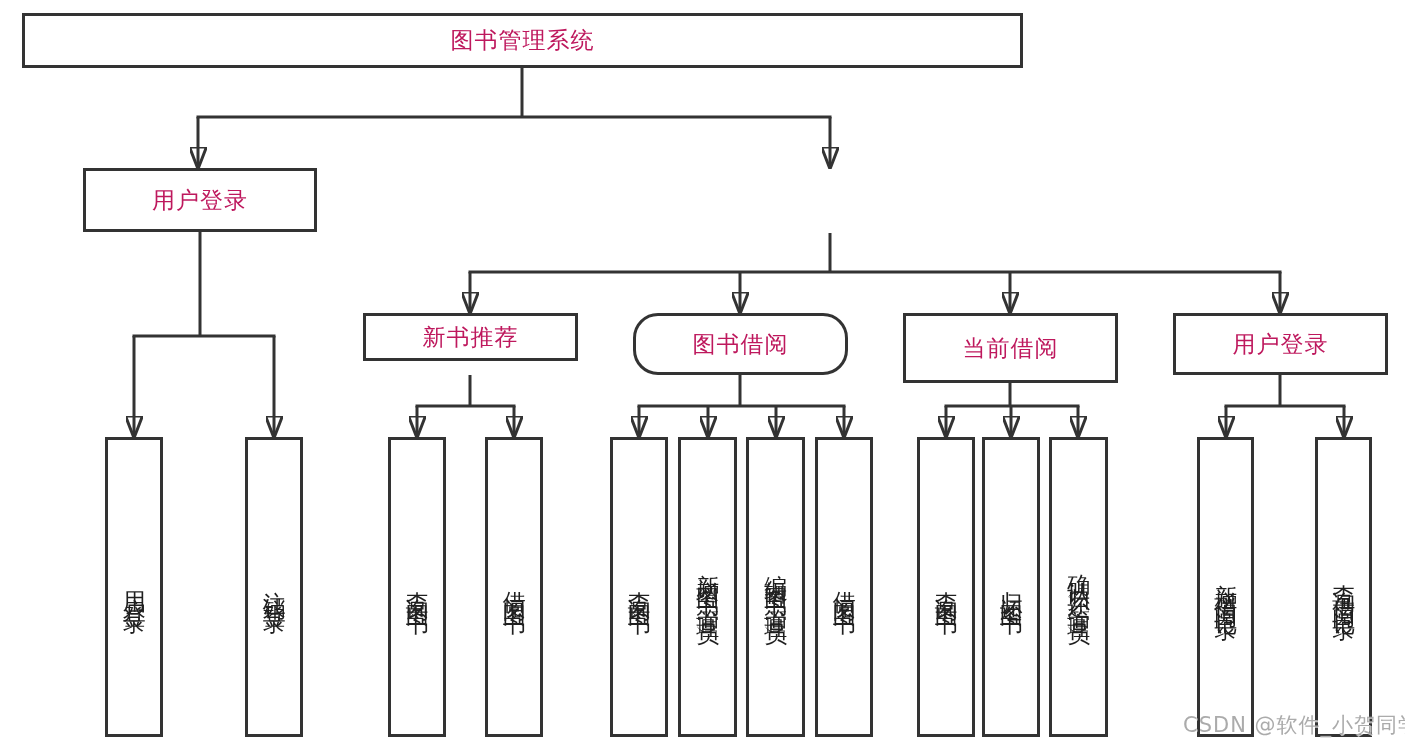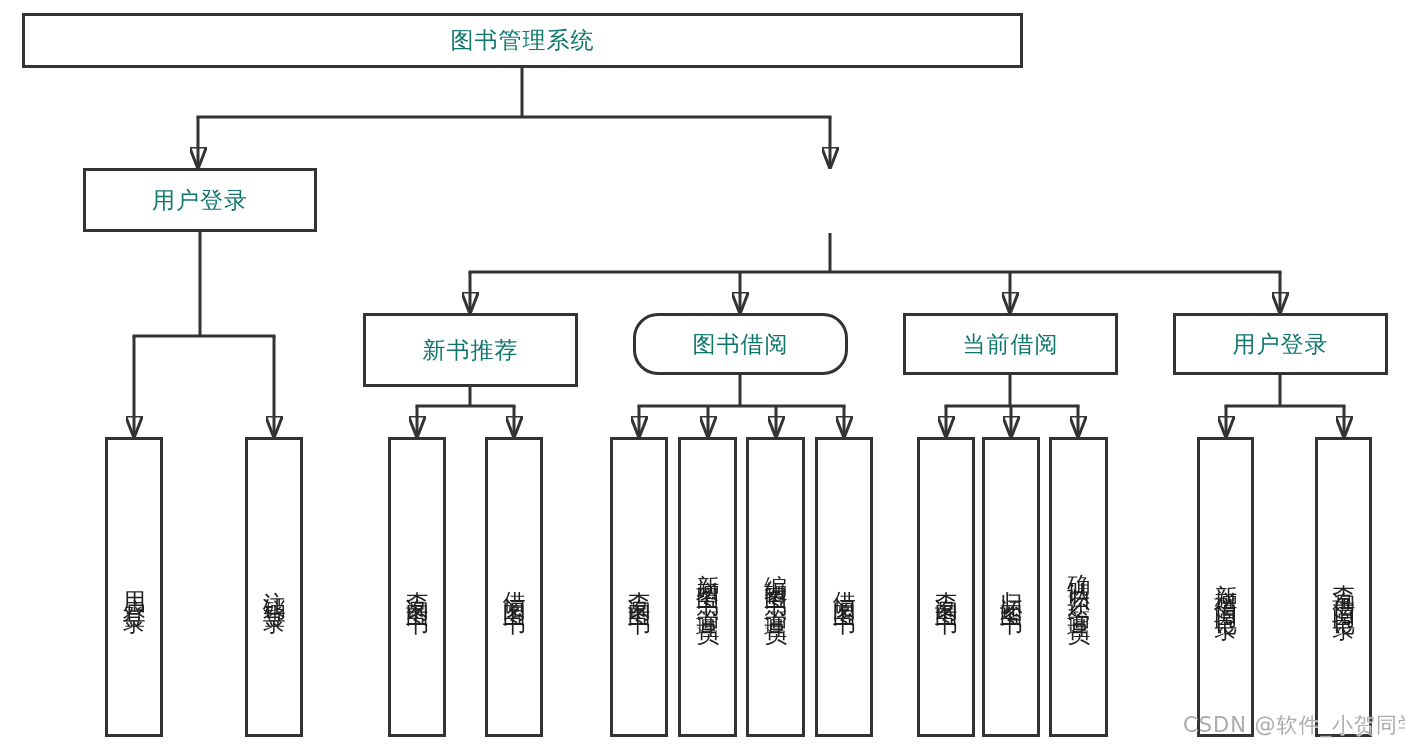--- a/index.html
+++ b/index.html
@@ -7,21 +7,21 @@
     position:relative; width:1405px; height:747px; background:#ffffff;
     font-family:"DejaVu Sans","Liberation Sans",sans-serif;
     color:#1f1f1f; overflow:hidden;
   }
   .wires { position:absolute; left:0; top:0; z-index:1; }
   .wires path { stroke:#333333; stroke-width:3; fill:none; }
   .node {
     position:absolute; box-sizing:border-box; z-index:2;
     border:3px solid #333333; background:#ffffff;
     display:flex; align-items:center; justify-content:center;
-    font-size:23px; letter-spacing:1px; color:#0f766e;
+    font-size:23px; letter-spacing:1px; color:#be185d;
   }
   .leaf {
     position:absolute; box-sizing:border-box; z-index:2;
     top:437px; height:300px;
     border:3px solid #333333; background:#ffffff;
     display:flex; align-items:center; justify-content:center;
   }
   .vlabel {
     writing-mode:vertical-rl; text-orientation:mixed;
     font-size:23px; letter-spacing:7px; color:#1f1f1f;
@@ -102,27 +102,27 @@
   </svg>
 
   <div class="node" style="left:22px; top:13px; width:1001px; height:55px;">
     <span>图书管理系统</span>
   </div>
 
   <div class="node" style="left:83px; top:168px; width:234px; height:64px;">
     <span>用户登录</span>
   </div>
 
-  <div class="node" style="left:363px; top:313px; width:215px; height:74px;font-family:Liberation Mono, monospace;">
+  <div class="node" style="left:363px; top:313px; width:215px; height:48px;font-family:Liberation Mono, monospace;">
     <span>新书推荐</span>
   </div>
   <div class="node" style="left:633px; top:313px; width:215px; height:62px;border-radius:25px;">
     <span>图书借阅</span>
   </div>
-  <div class="node" style="left:903px; top:313px; width:215px; height:62px;">
+  <div class="node" style="left:903px; top:313px; width:215px; height:70px;">
     <span>当前借阅</span>
   </div>
   <div class="node" style="left:1173px; top:313px; width:215px; height:62px;">
     <span>用户登录</span>
   </div>
 
   <div class="leaf" style="left:105px; width:58px;">
     <span class="vlabel">用户登录</span>
   </div>
   <div class="leaf" style="left:245px; width:58px;">

